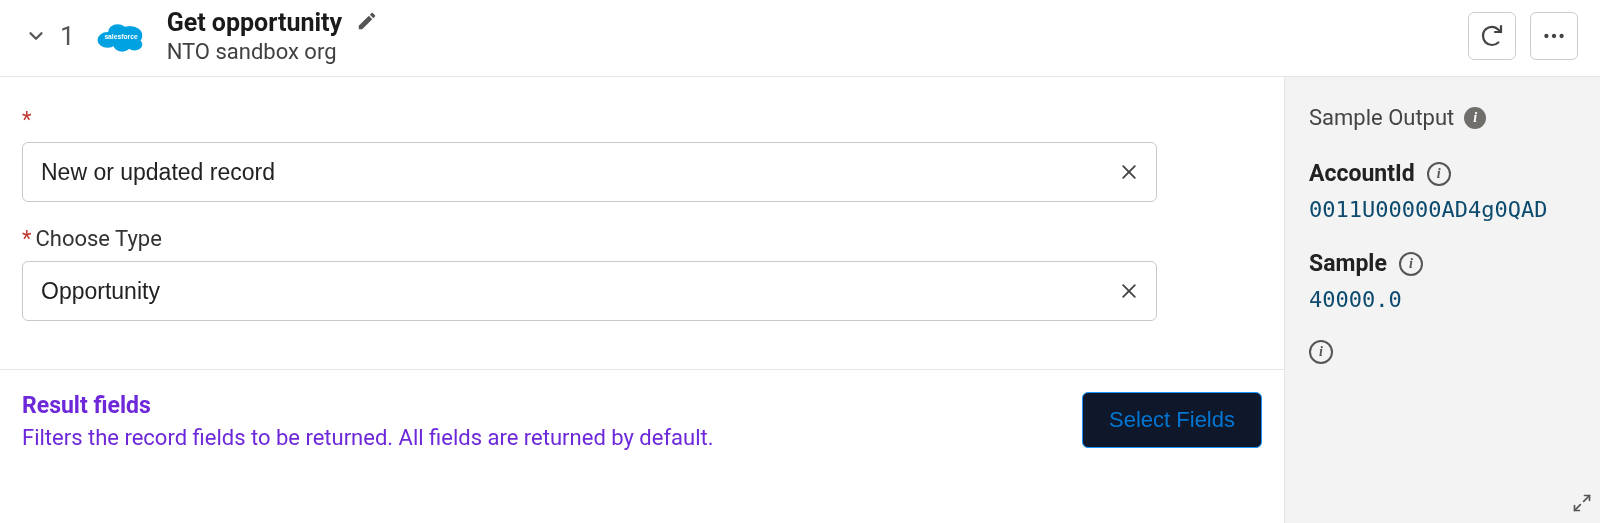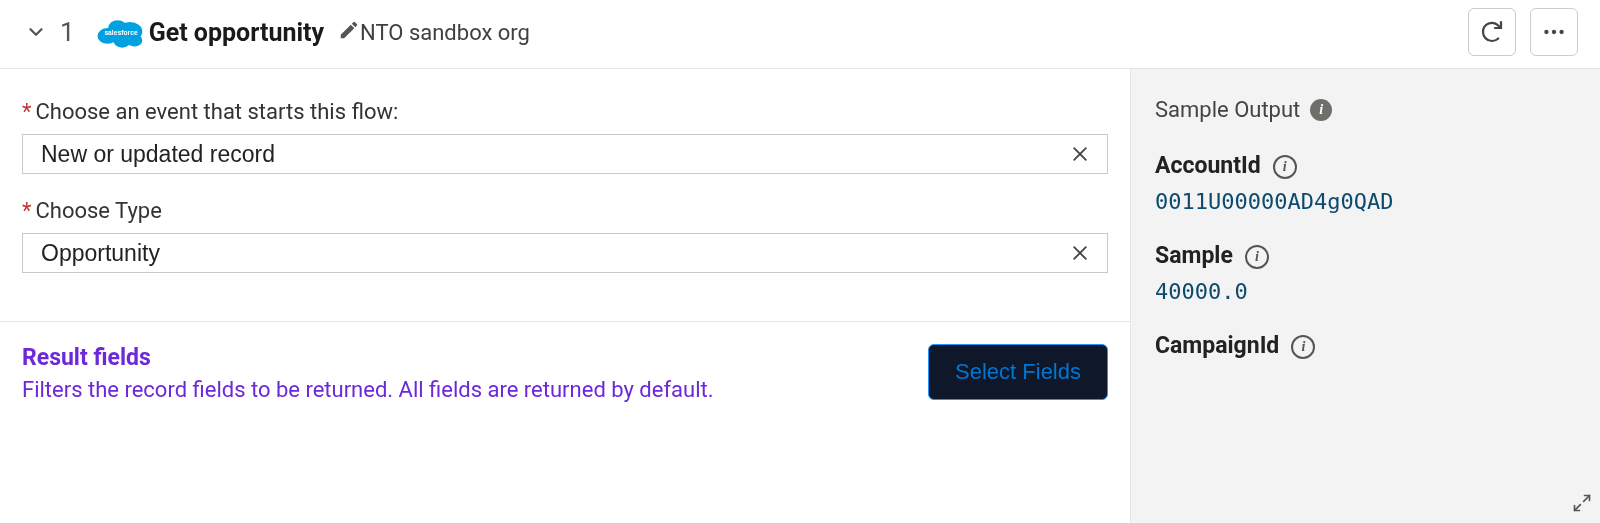--- a/index.html
+++ b/index.html
@@ -5,54 +5,54 @@
   * { box-sizing: border-box; margin: 0; padding: 0; }
   html, body { width: 1600px; height: 523px; font-family: -apple-system, BlinkMacSystemFont, "Segoe UI", Roboto, Helvetica, Arial, sans-serif; color: #181818; background: #fff; overflow: hidden; }
   .root { display: flex; flex-direction: column; width: 100%; height: 100%; }
 
   
   .header { display: flex; align-items: center; padding: 8px 22px 12px 22px; border-bottom: 1px solid #e5e5e5; }
   .chevron-box { display:flex; align-items:center; justify-content:center; width:28px; height:28px; color:#555; cursor:pointer; }
   .step-num { font-size: 26px; color:#555; margin-left: 10px; margin-right: 18px; }
   .salesforce-logo { width: 56px; height: 40px; display:flex; align-items:center; justify-content:center; }
   .salesforce-logo svg { width:56px; height:40px; }
-  .title-block { display:flex; flex-direction:row; }
+  .title-block { display:flex; flex-direction:column; margin-left: 18px; }
   .title-row { display:flex; align-items:center; gap:14px; }
   .title-text { font-size: 25px; font-weight: 700; color:#1a1a1a; }
   .edit-icon { color:#555; cursor:pointer; }
   .subtitle-text { font-size: 22px; color:#404040; margin-top:2px; }
   .header-spacer { flex:1; }
   .header-btn { width:48px; height:48px; border:1px solid #ccc; border-radius:6px; background:#fff; display:flex; align-items:center; justify-content:center; color:#444; cursor:pointer; margin-left:14px; }
 
   
   .body { flex:1; display:flex; min-height:0; }
   .main { flex:1; display:flex; flex-direction:column; min-width:0; }
   .form-area { padding: 30px 22px 24px 22px; }
   .field-block { margin-bottom: 24px; }
   .field-label { font-size: 22px; color:#333; margin-bottom: 10px; display:flex; align-items:baseline; }
   .req { color:#c23934; margin-right:4px; }
   .combo { position:relative; width: 100%; max-width: 1135px; }
-  .combo-input { width:100%; height:40px; border:1px solid #c9c9c9; border-radius:0; font-size:23px; padding: 0 54px 0 18px; color:#222; background:#fff; }
+  .combo-input { width:100%; height:60px; border:1px solid #c9c9c9; border-radius:6px; font-size:23px; padding: 0 54px 0 18px; color:#222; background:#fff; }
   .clear-btn { position:absolute; right:8px; top:50%; transform:translateY(-50%); width:40px; height:40px; display:flex; align-items:center; justify-content:center; color:#444; cursor:pointer; background:transparent; border:none; }
 
   .divider { border-top:1px solid #e5e5e5; }
   .result-area { padding: 22px 22px 12px 22px; display:flex; align-items:flex-start; gap:20px; }
   .result-text { flex:1; }
   .result-title { font-size:23px; font-weight:700; color:#6d28d9; margin-bottom:6px; }
   .result-desc { font-size:22px; color:#6d28d9; }
   .select-fields-btn { border:1.5px solid #1b96ff; color:#0176d3; background:#0f172a; font-size:22px; font-weight:500; padding: 14px 26px; border-radius:6px; cursor:pointer; white-space:nowrap; }
 
   
-  .side { width: 470px; background:#f3f3f3; border-left:1px solid #e5e5e5; padding: 28px 24px 12px 24px; position:relative; overflow:hidden; }
+  .side { width: 316px; background:#f3f3f3; border-left:1px solid #e5e5e5; padding: 28px 24px 12px 24px; position:relative; overflow:hidden; }
   .side-title-row { display:flex; align-items:center; gap:10px; margin-bottom:30px; }
   .side-title { font-size:22px; color:#444; }
   .info-badge { width:22px; height:22px; border-radius:50%; background:#706e6b; color:#fff; display:inline-flex; align-items:center; justify-content:center; font-size:14px; font-weight:700; font-style:italic; font-family: Georgia, serif; }
   .info-badge.outline { background:transparent; border:2px solid #555; color:#555; width:24px; height:24px; }
   .out-field { margin-bottom: 28px; }
-  .out-label-row { display:flex; align-items:flex-end; gap:12px; margin-bottom:10px; }
+  .out-label-row { display:flex; align-items:center; gap:12px; margin-bottom:10px; }
   .out-label { font-size:23px; font-weight:700; color:#222; }
   .out-value { font-size:22px; font-family: ui-monospace, SFMono-Regular, Menlo, Consolas, monospace; color:#0c4a6e; }
   .expand-icon { position:absolute; right:8px; bottom:6px; color:#555; cursor:pointer; }
 </style>
 </head>
 <body>
 
 <div class="root">
 
   <div class="header">
@@ -101,21 +101,20 @@
         </svg>
     </button>
   </div>
 
   <div class="body">
     <div class="main">
       <div class="form-area">
         <div class="field-block">
           <div class="field-label">
               <span class="req">*</span>
-              <span>Choose an event that starts this flow:</span>
             </div>
           <div class="combo">
             <input class="combo-input" type="text" value="New or updated record" style="">
             <button class="clear-btn">
               <svg width="20" height="20" viewBox="0 0 24 24" fill="none" stroke="currentColor" stroke-width="2.2" stroke-linecap="round">
                   <line x1="5" y1="5" x2="19" y2="19"></line>
                   <line x1="19" y1="5" x2="5" y2="19"></line>
                 </svg>
             </button>
           </div>
@@ -163,21 +162,20 @@
       <div class="out-field">
         <div class="out-label-row">
           <span class="out-label">Sample</span>
           <span class="info-badge outline">i</span>
         </div>
         <div class="out-value">40000.0</div>
       </div>
 
       <div class="out-field">
         <div class="out-label-row">
-          <span class="out-label">CampaignId</span>
           <span class="info-badge outline">i</span>
         </div>
         <div class="out-value"></div>
       </div>
 
       <div class="expand-icon">
         <svg width="20" height="20" viewBox="0 0 24 24" fill="none" stroke="currentColor" stroke-width="2" stroke-linecap="round" stroke-linejoin="round">
           <polyline points="15 3 21 3 21 9"></polyline>
             <line x1="21" y1="3" x2="14" y2="10"></line>
           <polyline points="9 21 3 21 3 15"></polyline>

